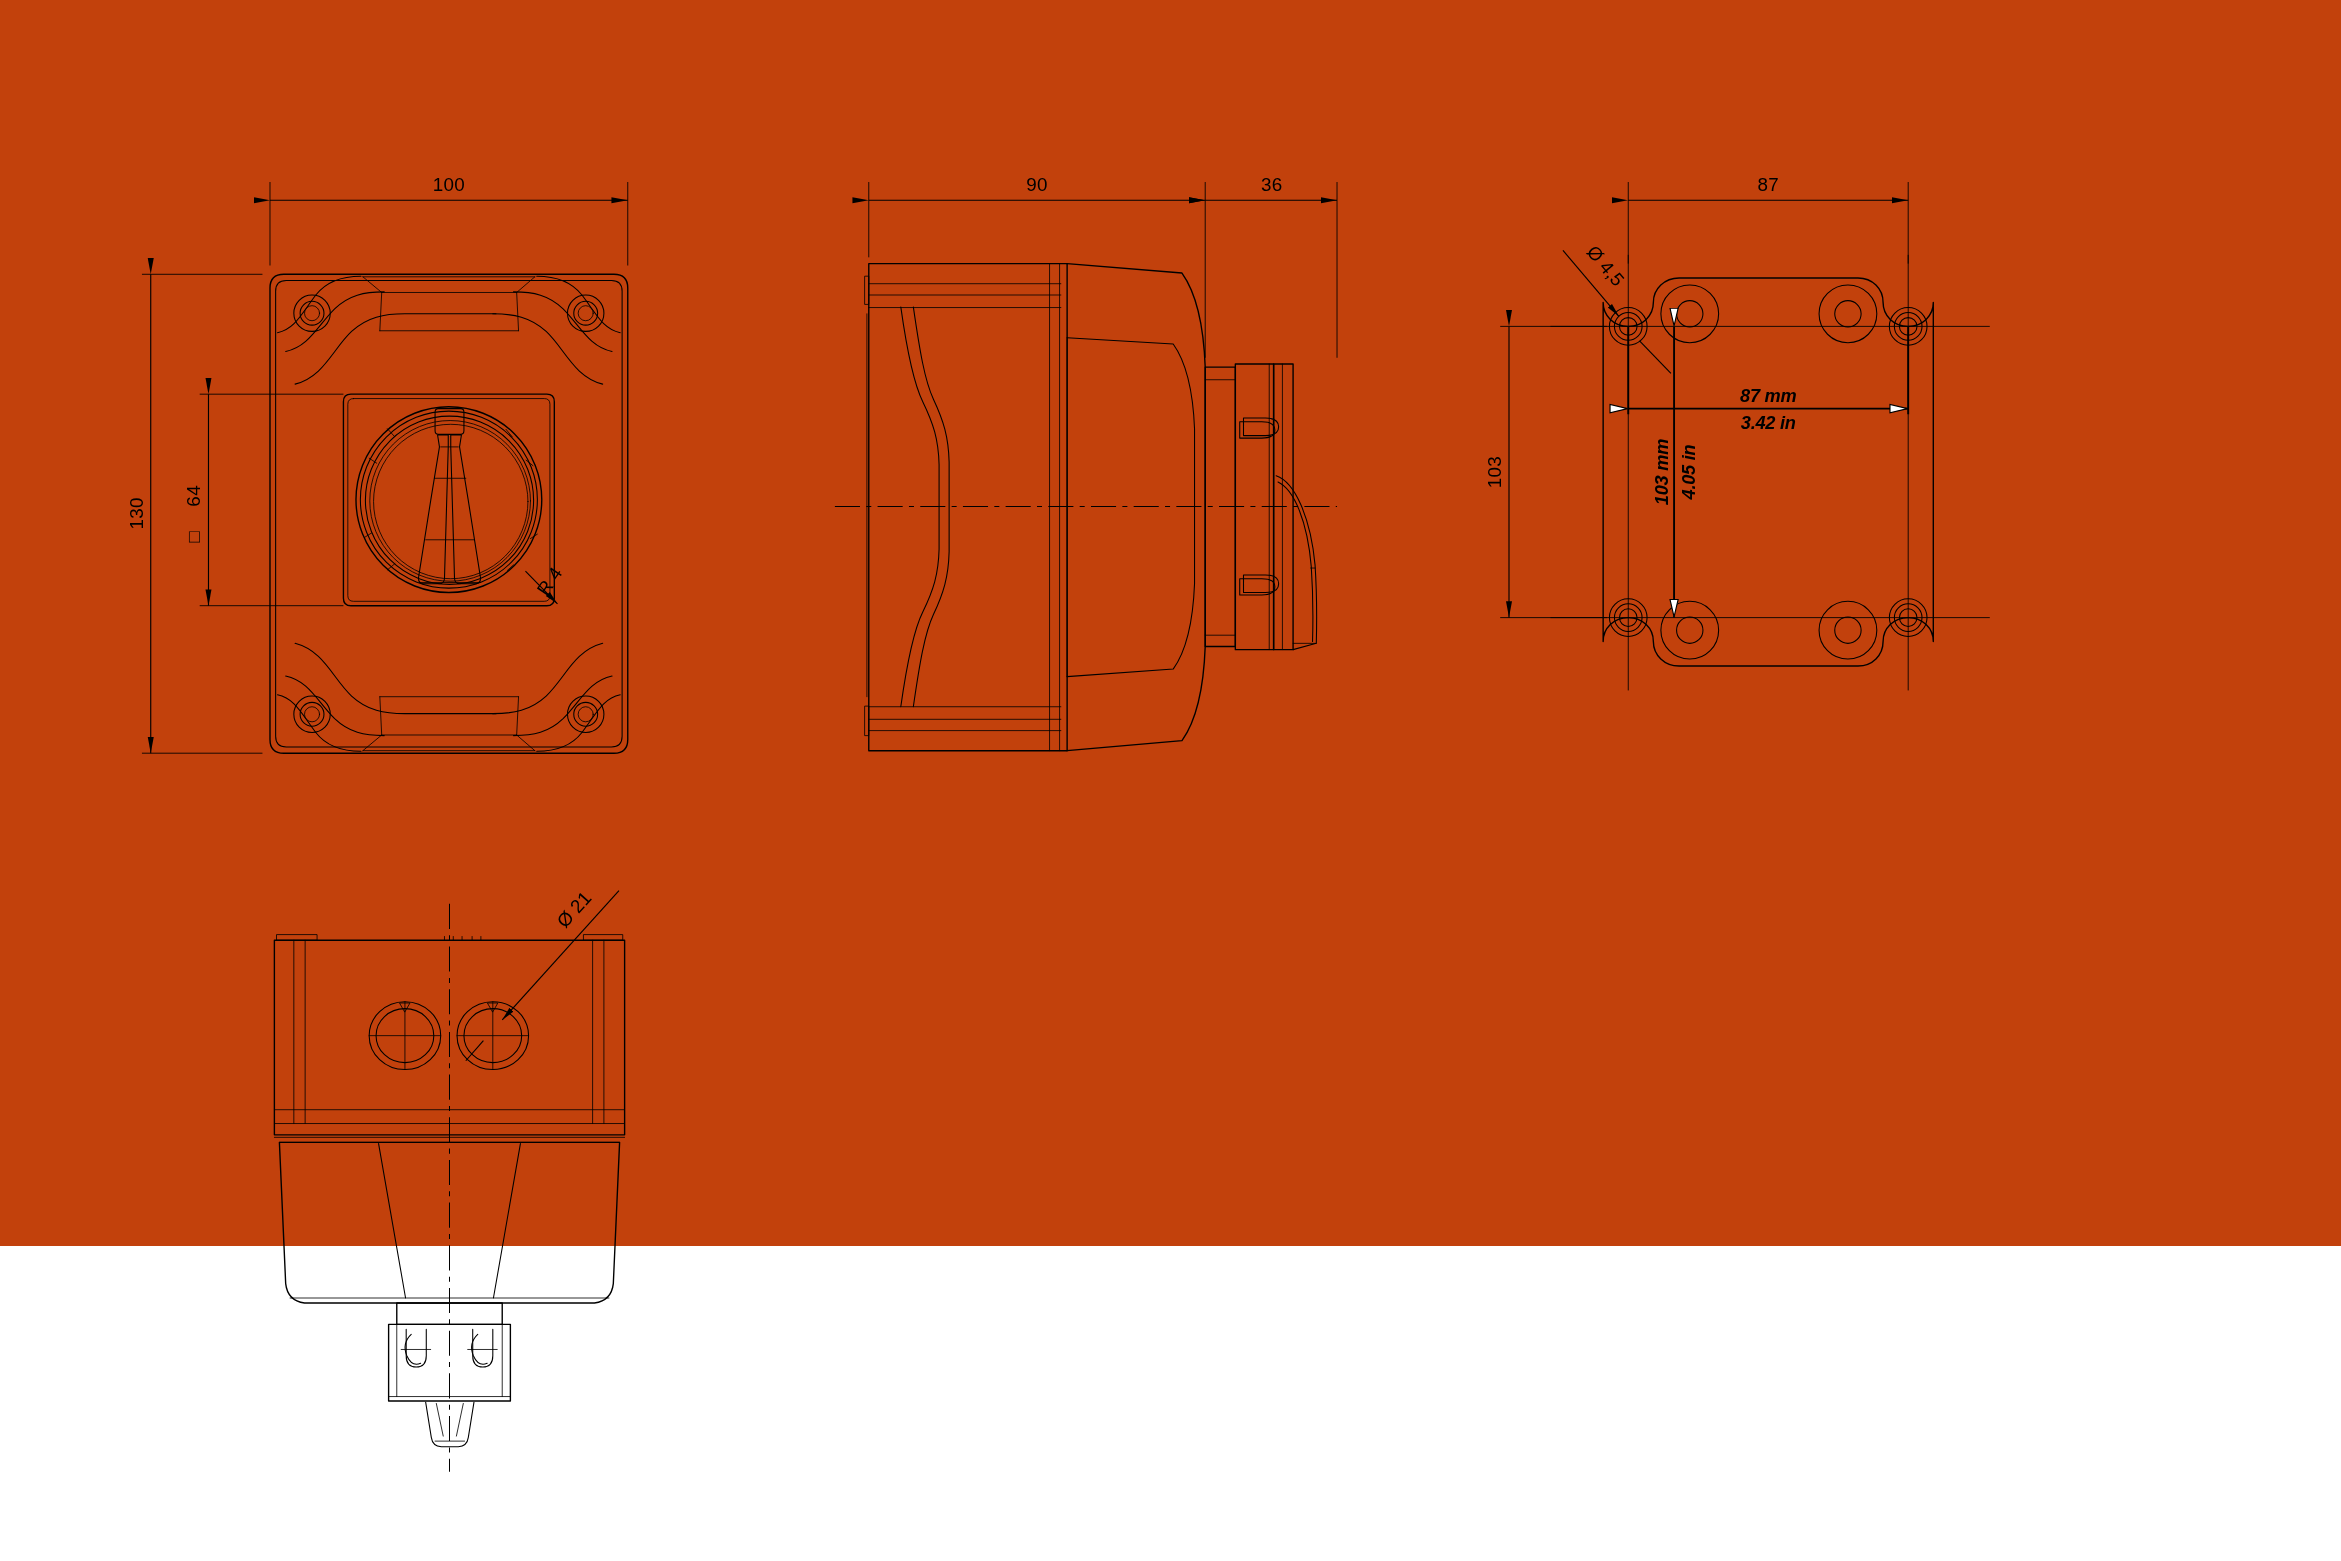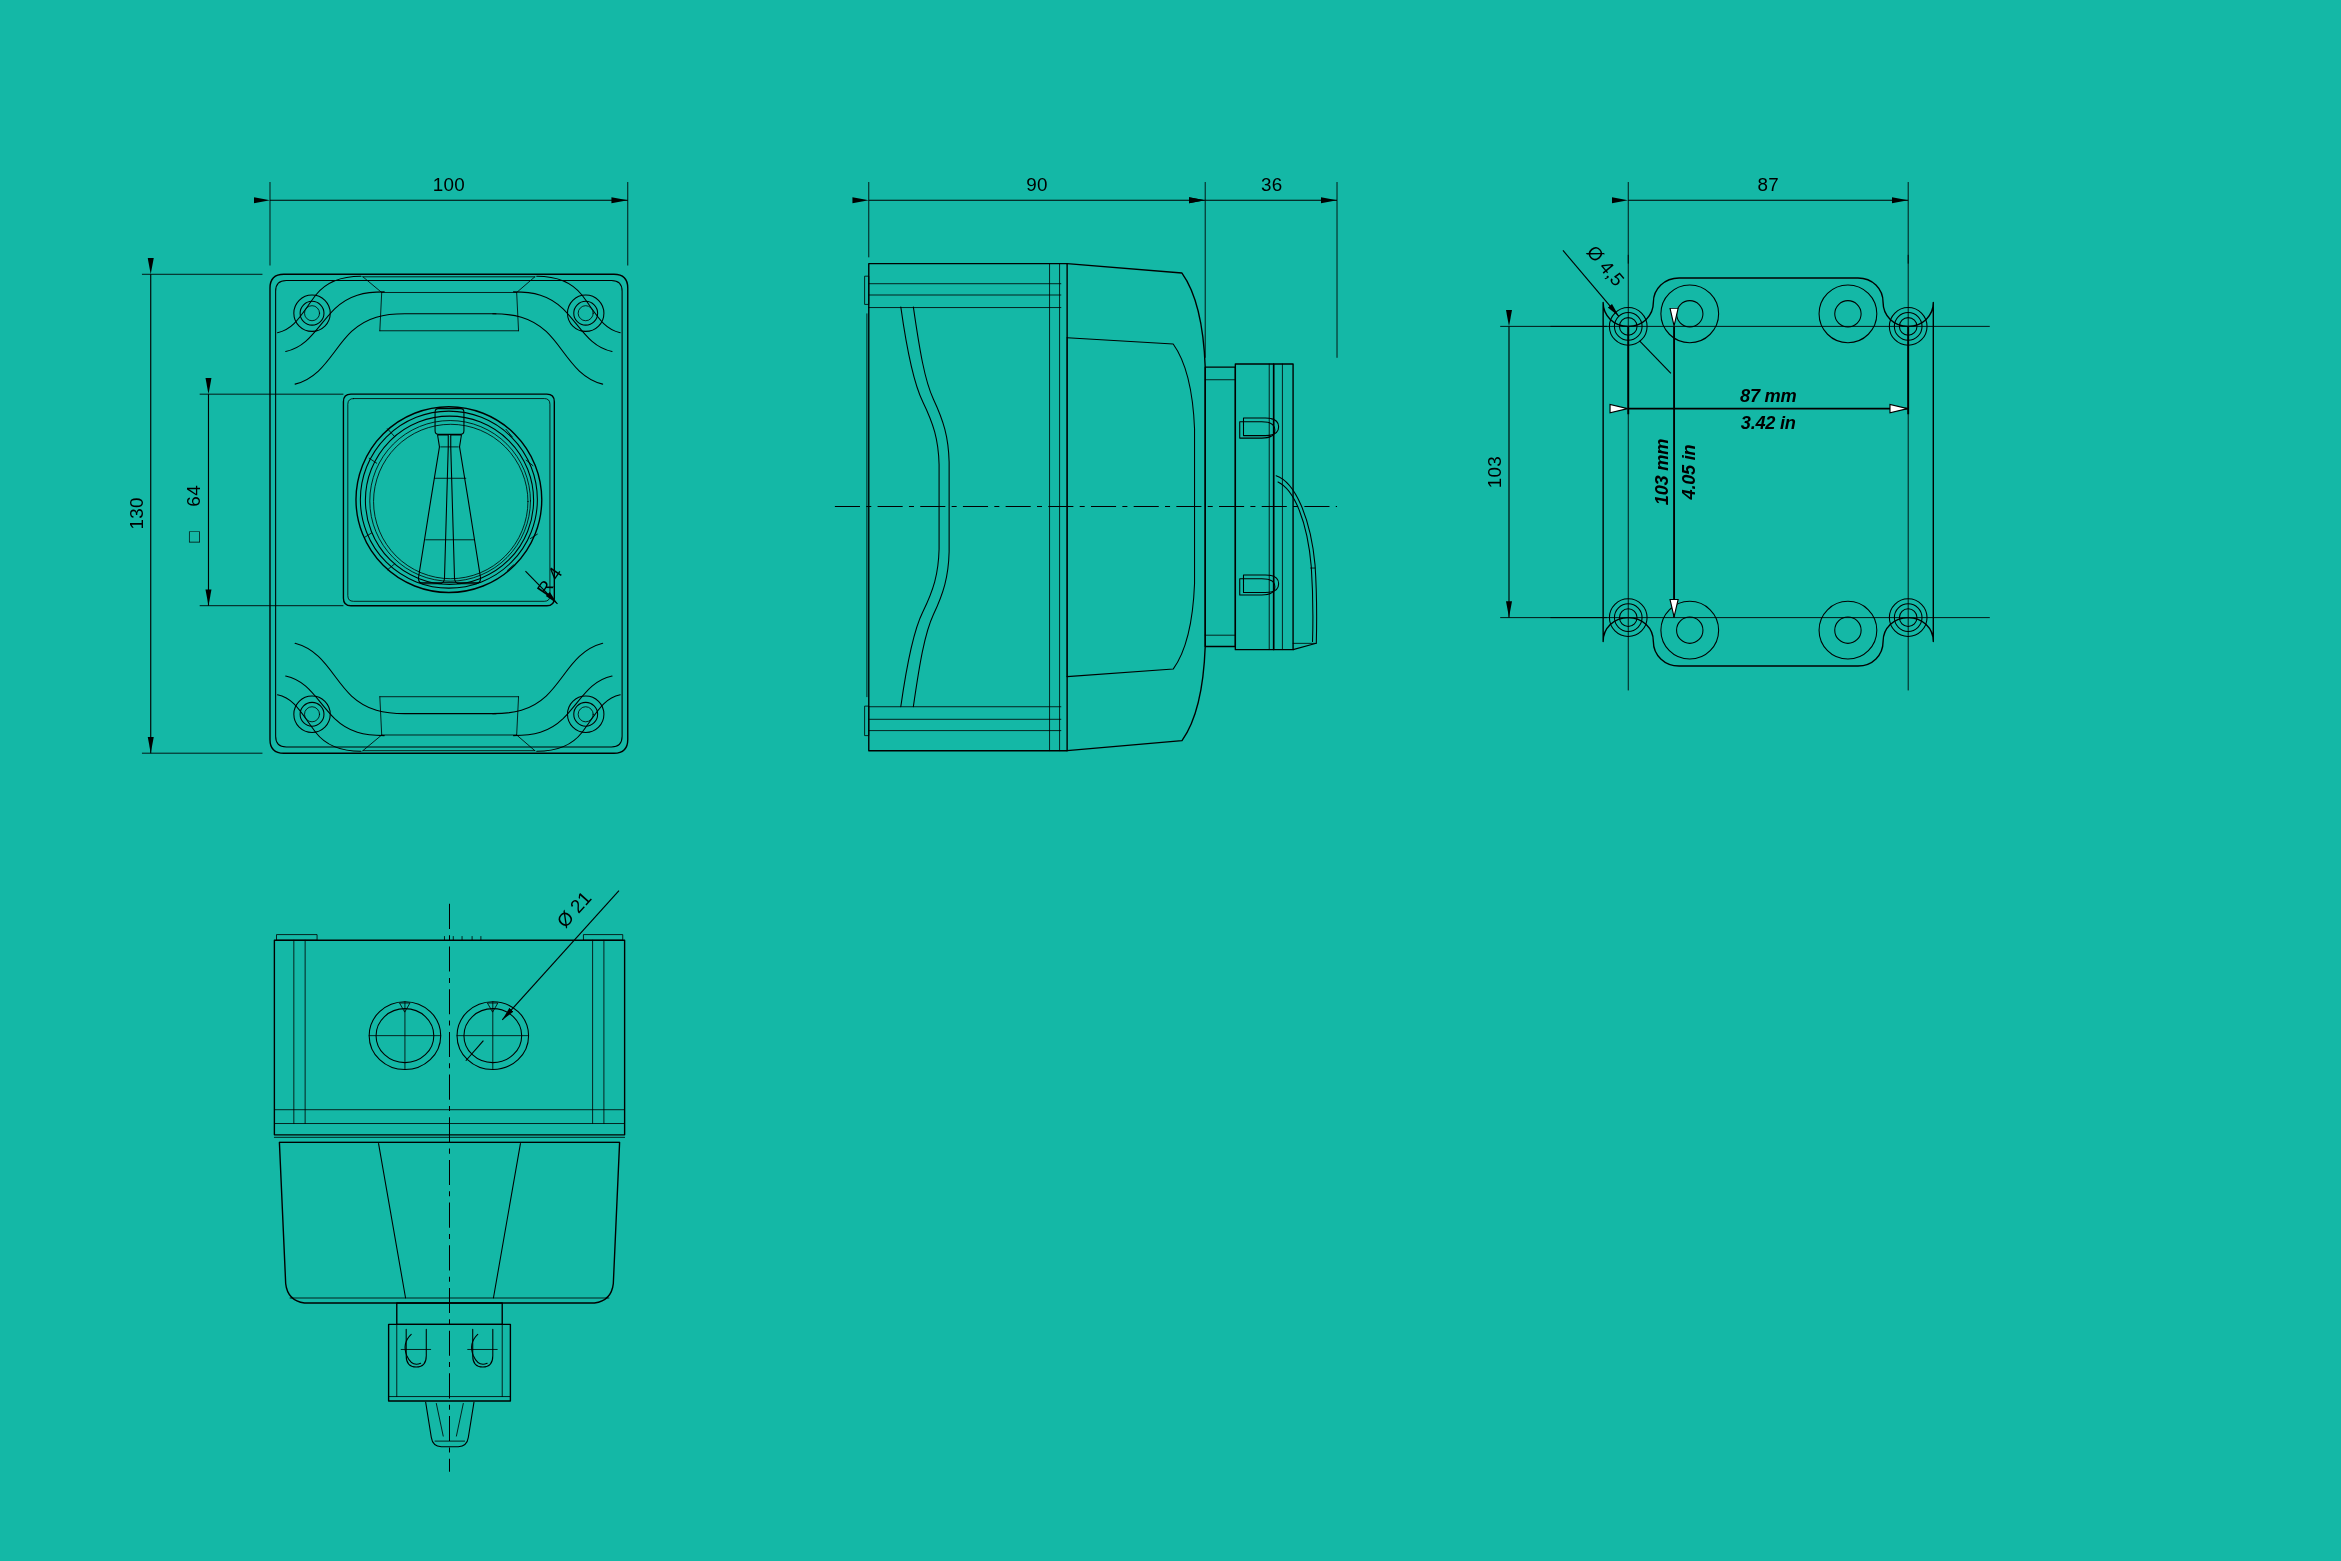--- a/index.html
+++ b/index.html
@@ -10,22 +10,22 @@
   }
   body {
     width: 2342px;
     height: 1561px;
     overflow: hidden;
     font-family: "Liberation Sans", sans-serif;
   }
   #sheet {
     position: relative;
     width: 2342px;
-    height: 1561px;
-    background: #14b8a6;
+    height: 1246px;
+    background: #c2410c;
   }
   svg.dwg {
     position: absolute;
     top: 0; left: 0;
     width: 2342px;
     height: 1561px;
     display: block;
   }
   
   .obj      { fill: none; stroke: #000000; stroke-width: 2.2; stroke-linejoin: round; stroke-linecap: round; }

